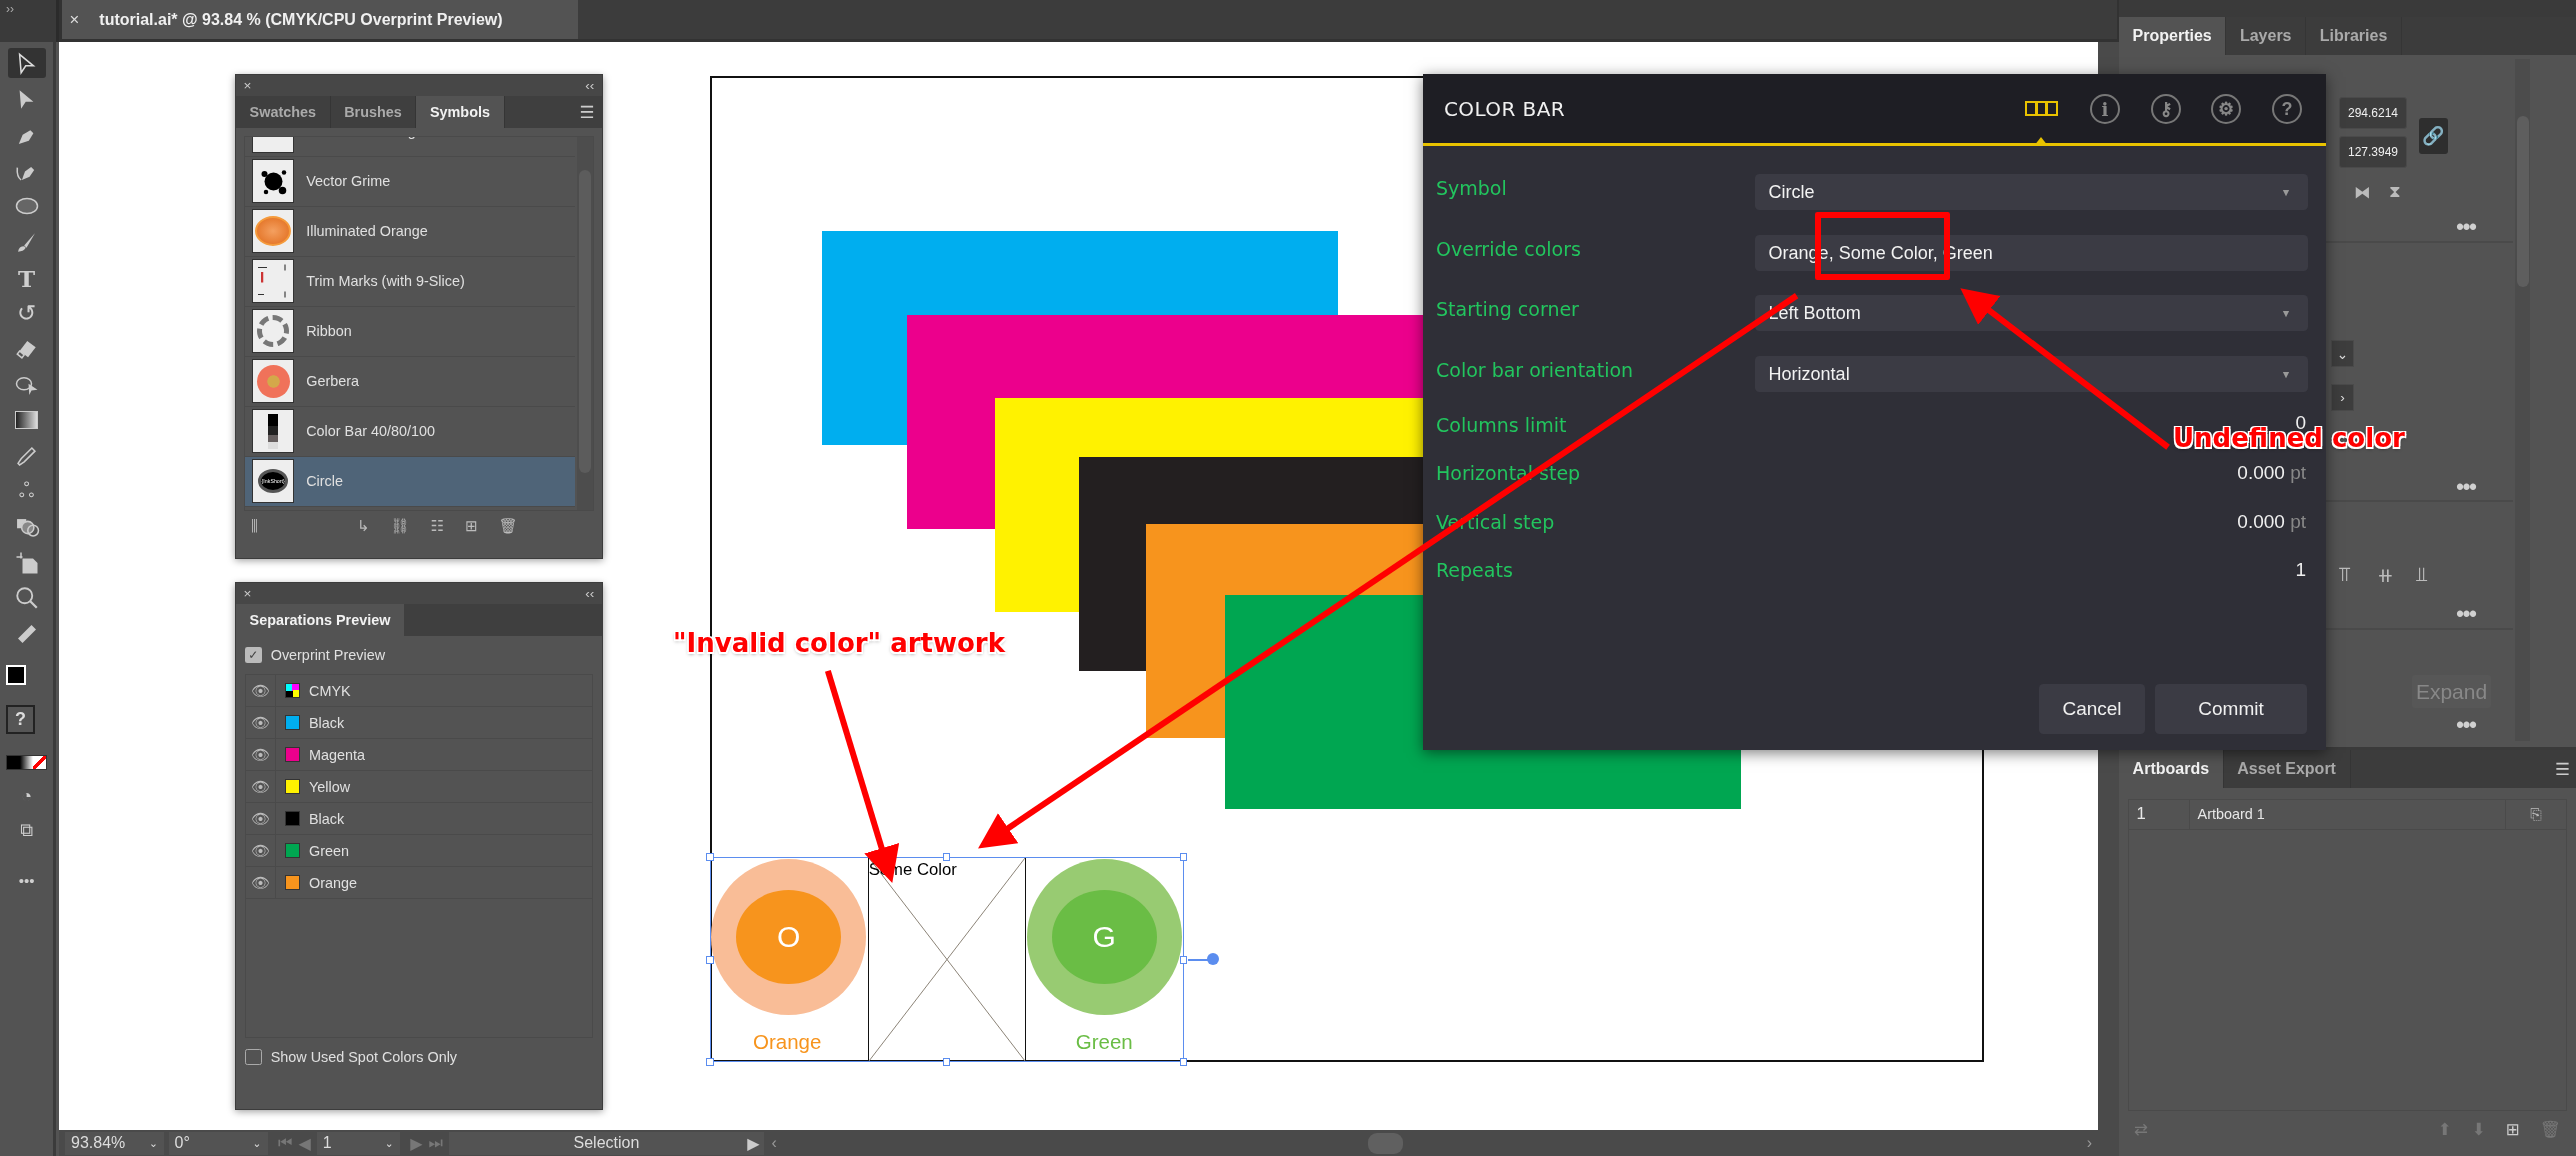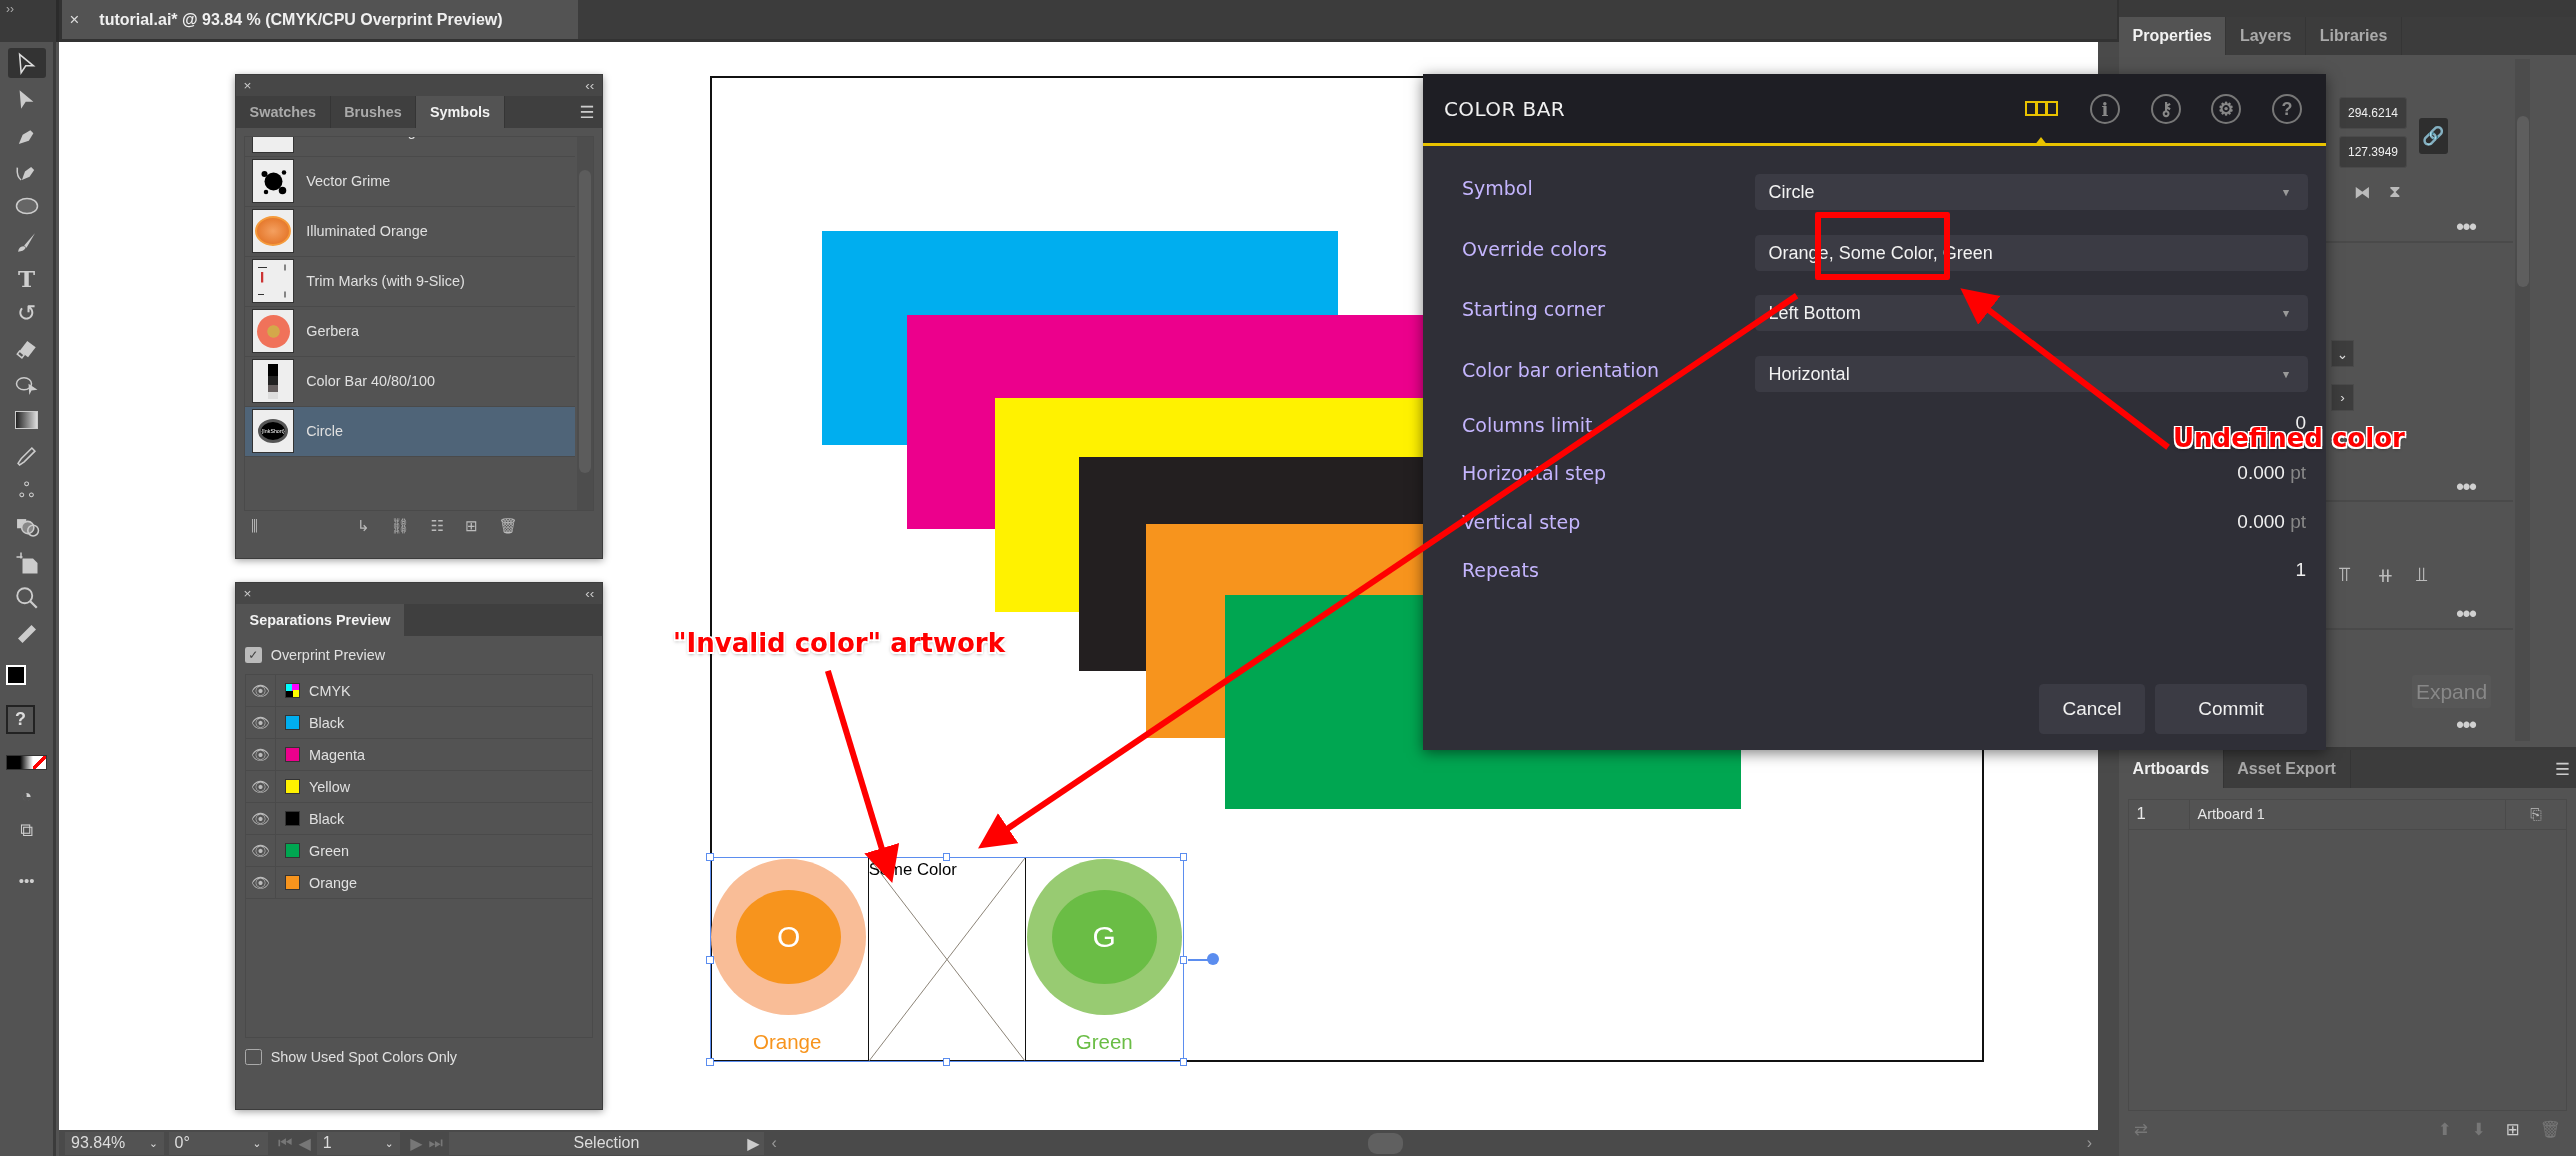--- a/index.html
+++ b/index.html
@@ -29,21 +29,21 @@
 .sym-item.sel{background:#4f6478}
 .sym-thumb{width:42px;height:44px;background:#eee;margin:0 12px 0 7.6px;border:1.5px solid #333;display:flex;align-items:center;justify-content:center;overflow:hidden}
 .sep-row{height:32px;display:flex;align-items:center;border-bottom:1.5px solid #4a4a4a;font-size:14.4px;color:#e0e0e0}
 .eye{width:30px;text-align:center;color:#bbb;font-size:15px;border-right:1.5px solid #4a4a4a;height:100%;display:flex;align-items:center;justify-content:center}
 .swatch{width:15px;height:15px;border:1.5px solid #333;margin:0 9px 0 9px}
 
 #dialog{left:1423px;top:74px;width:903px;height:676px;background:#2f2f37;box-shadow:0 3px 13.6px rgba(0,0,0,.5)}
 #dlg-head{left:0;top:0;width:903px;height:72px;background:#1e1e24;border-bottom:3px solid #e8c200}
 #dlg-title{left:21px;top:23px;font-size:20px;color:#f0f0f0;font-family:"DejaVu Sans",sans-serif;letter-spacing:0.4px}
 .dlg-icon{position:absolute;top:20px;width:30px;height:30px;border:2.3px solid #777;border-radius:50%;color:#888;font-size:18px;display:flex;align-items:center;justify-content:center;font-weight:bold}
-.dlg-label{position:absolute;left:39px;font-size:19px;color:#c4b5fd;font-family:"DejaVu Sans",sans-serif}
+.dlg-label{position:absolute;left:13px;font-size:19px;color:#22c55e;font-family:"DejaVu Sans",sans-serif}
 .dlg-field{position:absolute;left:332px;width:553px;height:36px;background:#3b3b44;border-radius:4.5px;display:flex;align-items:center;padding-left:13.6px;font-size:18px;color:#f2f2f2;justify-content:space-between;padding-right:16.7px}
 .dlg-field .arrow{font-size:10.6px;color:#999}
 .dlg-val{position:absolute;right:20px;font-size:19px;color:#f0f0f0}
 .dlg-val .unit{color:#888}
 .dlg-btn{position:absolute;top:610px;height:50px;background:#3b3b44;border-radius:4.5px;display:flex;align-items:center;justify-content:center;font-size:19px;color:#f0f0f0}
 
 #rpanel{left:2119px;top:0;width:457px;height:747px;background:#535353}
 #rpanel-tabs{left:2119px;top:16.7px;width:457px;height:38px;background:#3c3c3c;display:flex}
 #rpanel-tabs .tab{height:38px;font-size:16px}
 .numbox{position:absolute;width:68px;height:32px;background:#3d3d3d;border:1.5px solid #4a4a4a;border-radius:3px;color:#f0f0f0;font-size:12px;display:flex;align-items:center;justify-content:center}
@@ -251,20 +251,26 @@
           <span>Illuminated Orange</span>
         </div>
       <div class="sym-item">
           <div class="sym-thumb">
             <svg width="36" height="36" viewBox="0 0 48 48">
               <path d="M4 6 H16 M40 2 V10 M4 42 H12 M40 38 V46" stroke="#333" stroke-width="1.5"></path>
               <rect x="8" y="12" width="3" height="14" fill="#c33"></rect>
             </svg>
           </div>
           <span>Trim Marks (with 9-Slice)</span>
+        </div>
+      <div class="sym-item">
+          <div class="sym-thumb">
+            <div style="width:32px;height:32px;border-radius:50%;border:5.3px dashed #777"></div>
+          </div>
+          <span>Ribbon</span>
         </div>
       <div class="sym-item">
           <div class="sym-thumb">
             <div style="width:33px;height:33px;border-radius:50%;background:radial-gradient(#d4a84a 25%,#f0725a 28%)"></div>
           </div>
           <span>Gerbera</span>
         </div>
       <div class="sym-item">
           <div class="sym-thumb">
             <div style="width:10.6px;height:35px;background:linear-gradient(#000 0 35%,#222 35% 60%,#665f5f 60% 80%,#ddd 80%)"></div>

